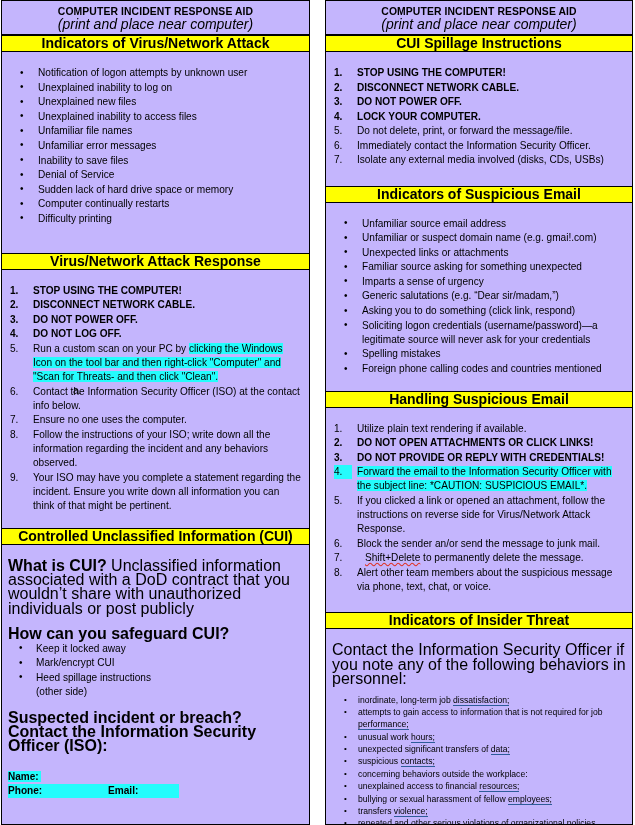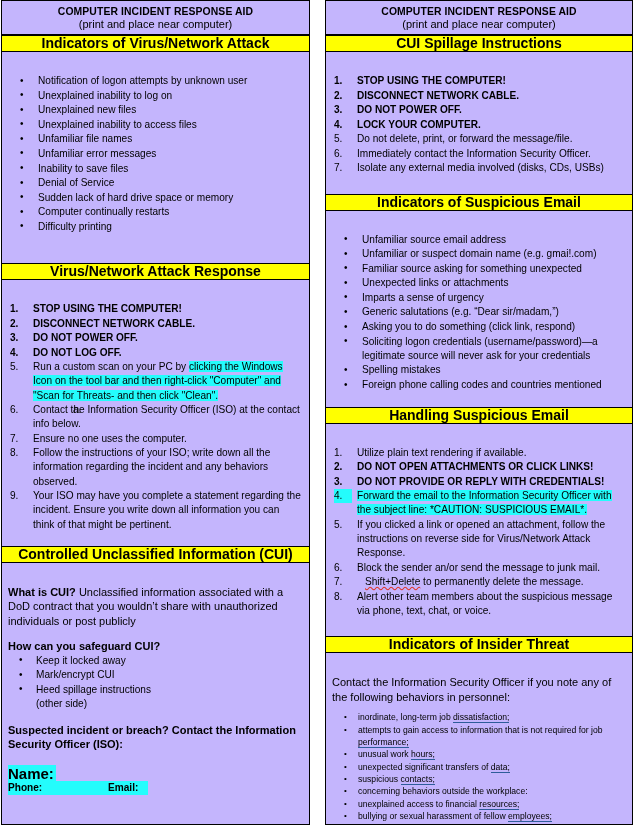--- a/index.html
+++ b/index.html
@@ -39,35 +39,36 @@
     text-align: center;
     border-bottom: 1.2px solid #000;
   }
   .title-main {
     font-weight: bold;
     font-size: 10.4px;
     letter-spacing: 0.1px;
     line-height: 13px;
   }
   .title-sub {
-    font-size: 11px;
+    font-size: 14px;
     line-height: 13px;
+    font-style: italic;
   }
   .bar {
     background: #FFFF00;
     text-align: center;
     font-weight: bold;
     font-size: 14px;
     line-height: 13px;
     padding: 1px 0 1px 0;
     border-top: 1.2px solid #000;
     border-bottom: 1.2px solid #000;
   }
   .section {
-    padding: 15px 6px 7px 6px;
+    padding: 7px 6px 7px 6px;
     flex: none;
   }
   .section.grow { flex: 1 1 auto; }
 
   ul.bul, ol.num {
     margin: 0;
     padding: 0;
     list-style: none;
   }
   ul.bul > li {
@@ -109,49 +110,49 @@
   }
   .suba .sn {
     position: absolute;
     left: 40px;
     top: 0;
   }
 
   .hl { background: #24FCFC; }
 
   .para {
-    font-size: 11px;
+    font-size: 16px;
     line-height: 14.4px;
     margin: 0;
   }
   .para.b { font-weight: bold; }
   .spacer { height: 11px; }
   .spacer-sm { height: 7px; }
 
   .two-col {
     display: flex;
   }
   .two-col .col { width: 50%; }
   .two-col ul.bul > li { padding-left: 28px; }
   .two-col ul.bul > li:before { left: 11px; }
 
   .field-line {
-    font-size: 15px;
+    font-size: 10px;
     line-height: 14px;
     font-weight: bold;
     margin-top: 16px;
   }
   .field-name-hl {
     background: #24FCFC;
     padding-right: 2px;
   }
   .field-row {
     display: flex;
     background: #24FCFC;
-    width: 140px;
+    width: 171px;
     font-weight: bold;
     font-size: 10.1px;
     line-height: 14px;
   }
   .field-row .lbl1 { width: 100px; }
 
   
   ul.bul.small > li {
     font-size: 8.6px;
     line-height: 12.2px;
@@ -271,22 +272,22 @@
       <div class="spacer"></div>
     </div>
 
     <div class="bar">Indicators of Suspicious Email</div>
 
     <div class="section">
       <div class="spacer-sm"></div>
       <ul class="bul">
         <li>Unfamiliar source email address</li>
         <li>Unfamiliar or suspect domain name (e.g. gmai!.com)</li>
+        <li>Unexpected links or attachments</li>
         <li>Familiar source asking for something unexpected</li>
-        <li>Unexpected links or attachments</li>
         <li>Imparts a sense of urgency</li>
         <li>Generic salutations (e.g. “Dear sir/madam,”)</li>
         <li>Asking you to do something (click link, respond)</li>
         <li>Soliciting logon credentials (username/password)—a legitimate source will never ask for your credentials</li>
         <li>Spelling mistakes</li>
         <li>Foreign phone calling codes and countries mentioned</li>
       </ul>
       <div class="spacer-sm"></div>
     </div>
 
@@ -315,19 +316,19 @@
       <div class="spacer-sm"></div>
       <ul class="bul small">
         <li><span>inordinate, long-term job </span><span class="grammar">dissatisfaction;</span></li>
         <li><span>attempts to gain access to information that is not required for job </span><span class="grammar">performance;</span></li>
         <li><span>unusual work </span><span class="grammar">hours;</span></li>
         <li><span>unexpected significant transfers of </span><span class="grammar">data;</span></li>
         <li><span>suspicious </span><span class="grammar">contacts;</span></li>
         <li><span>concerning behaviors outside the workplace:</span></li>
         <li><span>unexplained access to financial </span><span class="grammar">resources;</span></li>
         <li><span>bullying or sexual harassment of fellow </span><span class="grammar">employees;</span></li>
-        <li><span>workplace </span><span class="grammar">violence;</span></li>
+        <li><span>transfers </span><span class="grammar">violence;</span></li>
         <li><span>repeated and other serious violations of organizational policies, procedures, directives, rules, or practices.</span></li>
       </ul>
     </div>
 
   </div>
 </div>
 
 </body></html>

